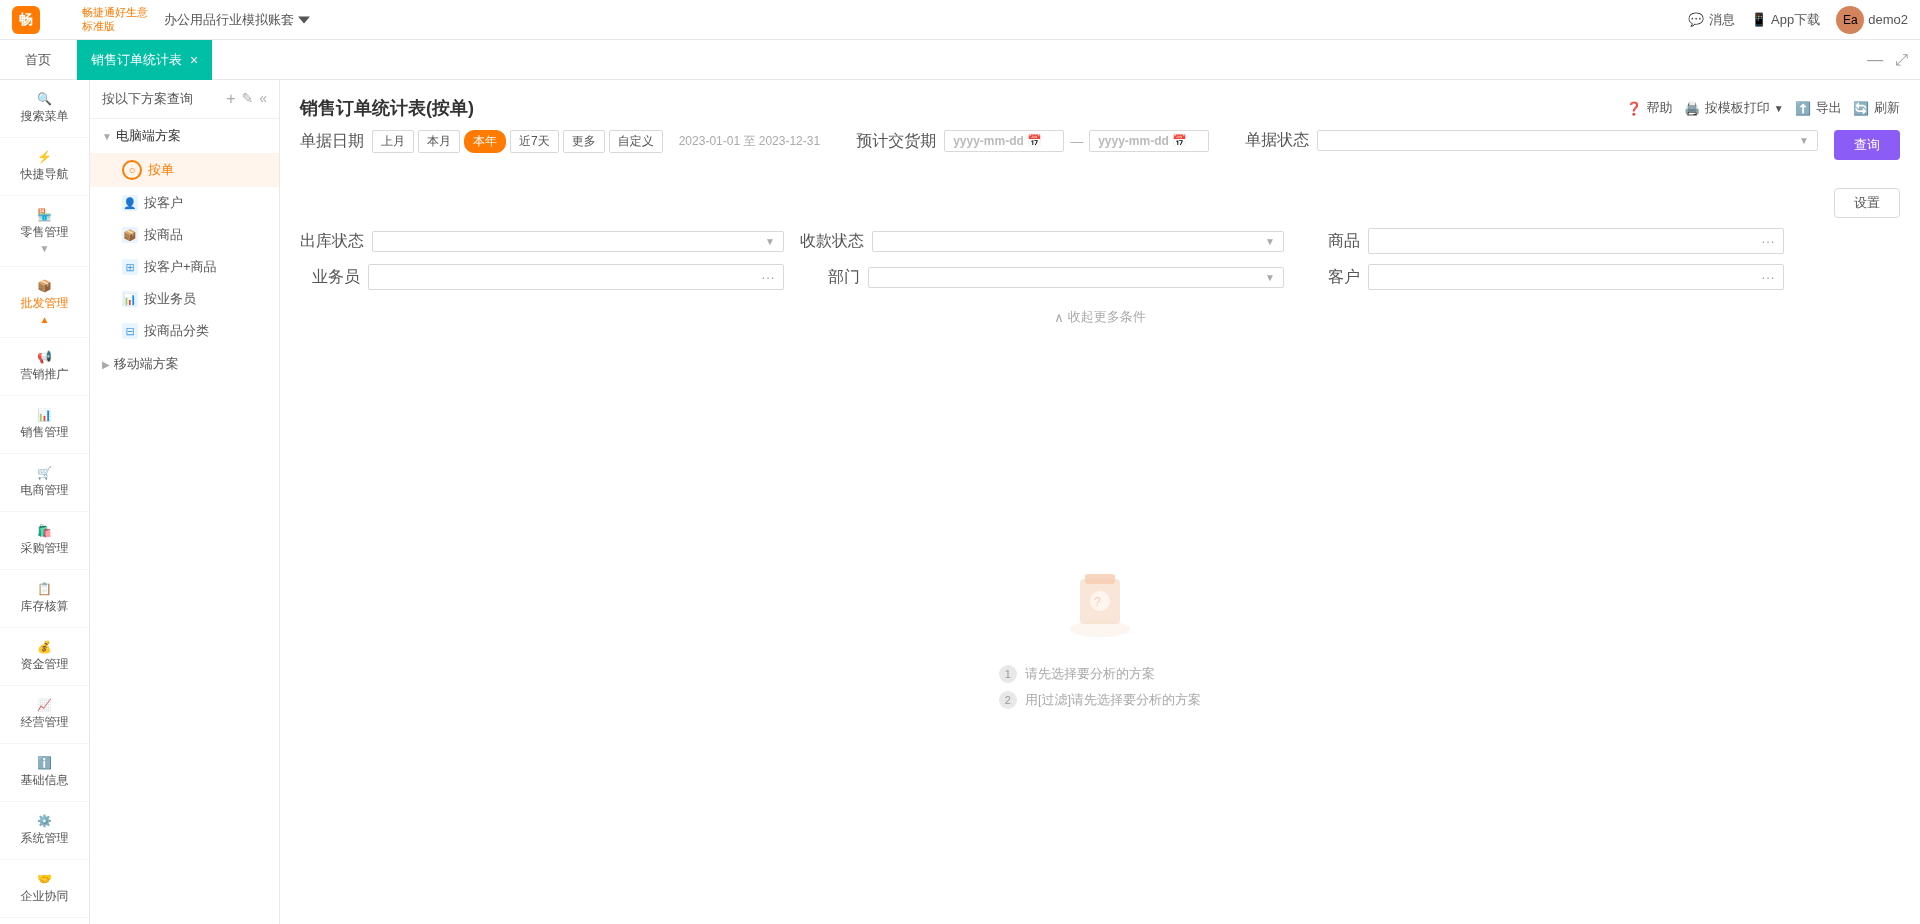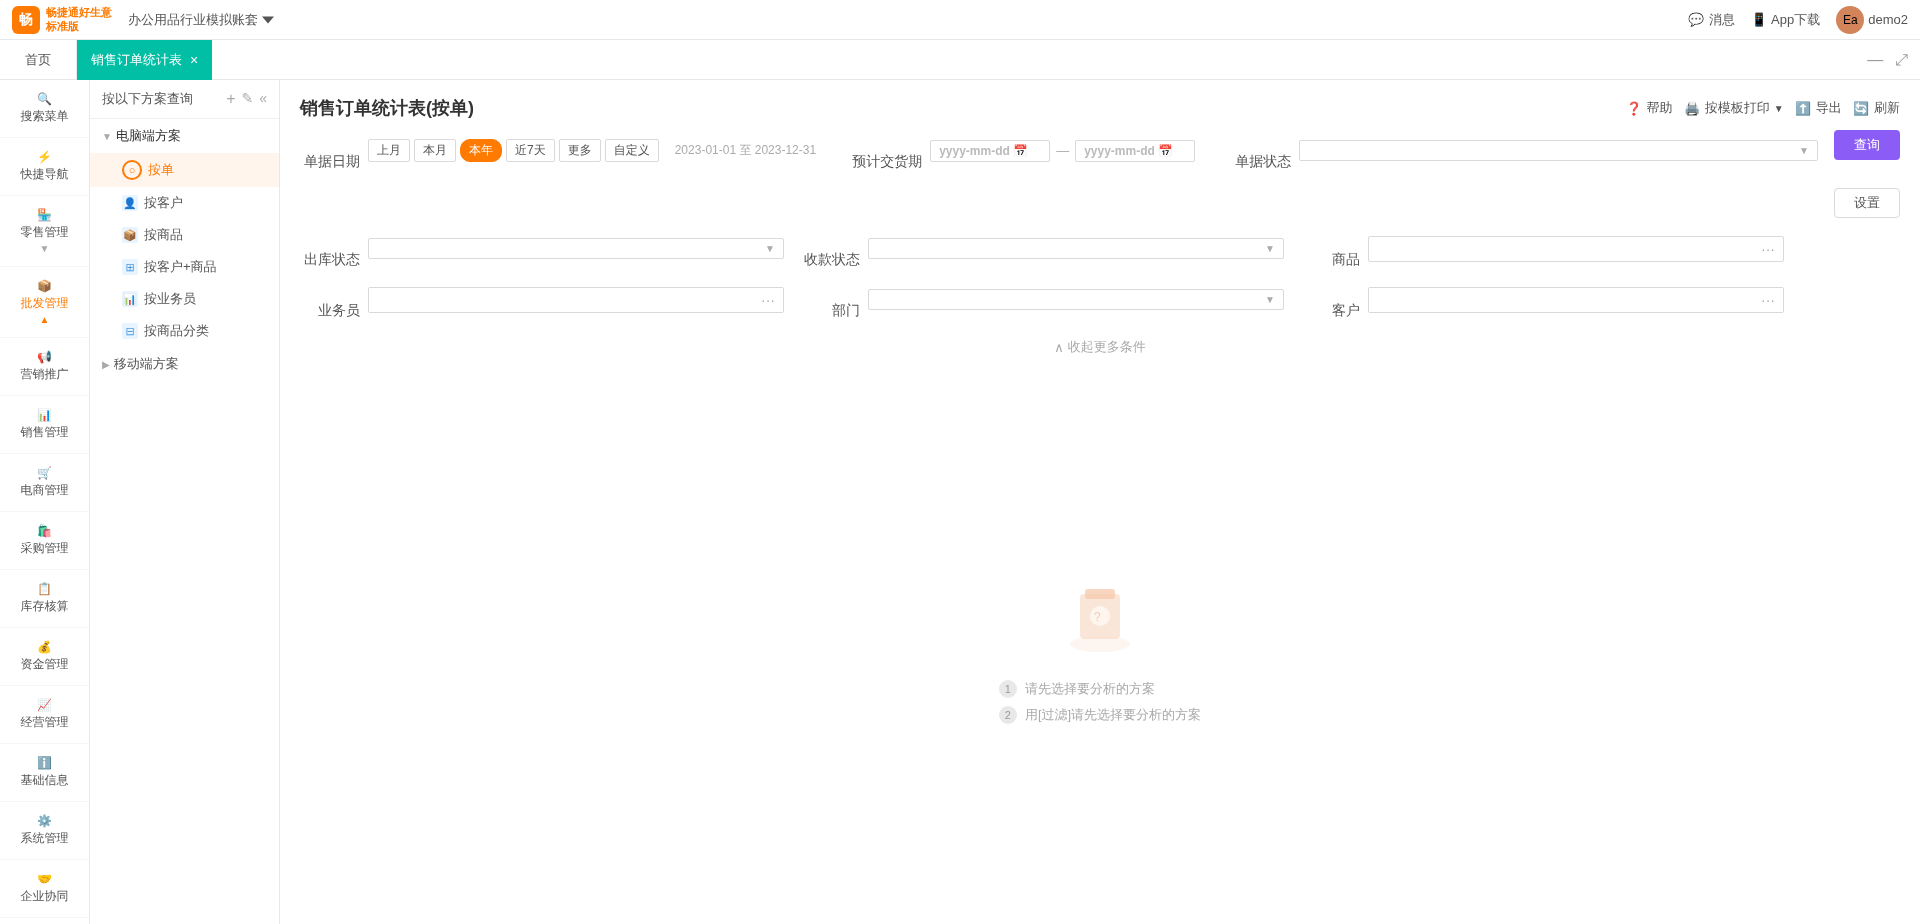--- a/index.html
+++ b/index.html
@@ -2,21 +2,21 @@
 <html><head>
   <meta charset="utf-8">
   <style>
     * { box-sizing: border-box; margin: 0; padding: 0; }
     body { font-family: "Microsoft YaHei", "PingFang SC", sans-serif; font-size: 13px; background: #f0f2f5; color: #333; display: flex; flex-direction: column; height: 100vh; overflow: hidden; }
 
     
     .topbar { background: #fff; height: 40px; display: flex; align-items: center; padding: 0 12px; border-bottom: 1px solid #e8e8e8; gap: 12px; }
     .topbar-logo { display: flex; align-items: center; gap: 6px; min-width: 80px; }
     .topbar-logo-icon { width: 28px; height: 28px; background: #ff7a00; border-radius: 6px; display: flex; align-items: center; justify-content: center; color: #fff; font-size: 14px; font-weight: bold; }
-    .topbar-logo-text { font-size: 11px; color: #ff7a00; line-height: 1.2; font-weight: bold; }
+    .topbar-logo-text { font-size: 11px; color: #ff7a00; line-height: 1.2; font-weight: normal; margin-left: 36px; }
     .topbar-org { display: flex; align-items: center; gap: 4px; font-size: 13px; color: #555; cursor: pointer; margin-left: 4px; }
     .topbar-org svg { width: 12px; height: 12px; }
     .topbar-right { margin-left: auto; display: flex; align-items: center; gap: 16px; }
     .topbar-right-item { display: flex; align-items: center; gap: 4px; font-size: 13px; color: #555; cursor: pointer; }
     .avatar { width: 28px; height: 28px; border-radius: 50%; background: #d4845a; display: flex; align-items: center; justify-content: center; color: #000000; font-size: 12px; }
 
     
     .tabbar { background: #fff; height: 40px; display: flex; align-items: center; padding: 0; border-bottom: 1px solid #e8e8e8; }
     .tab-home { padding: 0 25px; height: 40px; display: flex; align-items: center; font-size: 13px; color: #555; cursor: pointer; border-right: 1px solid #e8e8e8; }
     .tab-active { background: #00bfa5; color: #fff; padding: 0 14px; height: 40px; display: flex; align-items: center; font-size: 13px; gap: 8px; cursor: pointer; }
@@ -46,21 +46,21 @@
 
     .scheme-item { padding: 7px 12px 7px 32px; font-size: 13px; color: #555; cursor: pointer; display: flex; align-items: center; gap: 6px; }
     .scheme-item .scheme-icon { width: 16px; height: 16px; display: flex; align-items: center; justify-content: center; font-size: 11px; background: #e8f4ff; border-radius: 2px; color: #4d9de0; }
 
     .scheme-active-item { padding: 7px 12px 7px 32px; display: flex; align-items: center; gap: 6px; background: #fff5ed; color: #ff7a00; font-size: 13px; font-weight: 500; }
     .scheme-active-item .circle-icon { width: 20px; height: 20px; border-radius: 50%; border: 2px solid #ff7a00; display: flex; align-items: center; justify-content: center; font-size: 11px; color: #ff7a00; }
     .mobile-group-header { display: flex; align-items: center; gap: 4px; padding: 8px 12px; font-size: 13px; color: #555; cursor: pointer; }
 
     
     .right-panel { flex: 1; display: flex; flex-direction: column; overflow: hidden; justify-content: flex-end; }
-    .filter-label { font-size: 14px; color: #555; white-space: nowrap; min-width: 60px; text-align: right; margin-top: 23px; }
+    .filter-label { font-size: 16px; color: #555; white-space: nowrap; min-width: 60px; text-align: right; }
     .date-shortcuts { display: flex; align-items: center; gap: 4px; }
     .date-btn { padding: 2px 8px; font-size: 12px; border: 1px solid #d9d9d9; border-radius: 2px; background: #fff; cursor: pointer; color: #555; }
     .date-btn.active { background: #ff7a00; color: #fff; border-color: #ff7a00; border-radius: 10px; }
     .date-range-text { font-size: 12px; color: #aaa; margin-left: 8px; }
     .date-input-group { display: flex; align-items: center; gap: 6px; }
     .date-input { border: 1px solid #d9d9d9; border-radius: 2px; padding: 3px 8px; font-size: 12px; color: #aaa; background: #fff; display: flex; align-items: center; gap: 4px; min-width: 120px; font-weight: bold; }
     .date-sep { color: #aaa; }
 
     .filter-item { display: flex; align-items: center; gap: 8px; }
 

